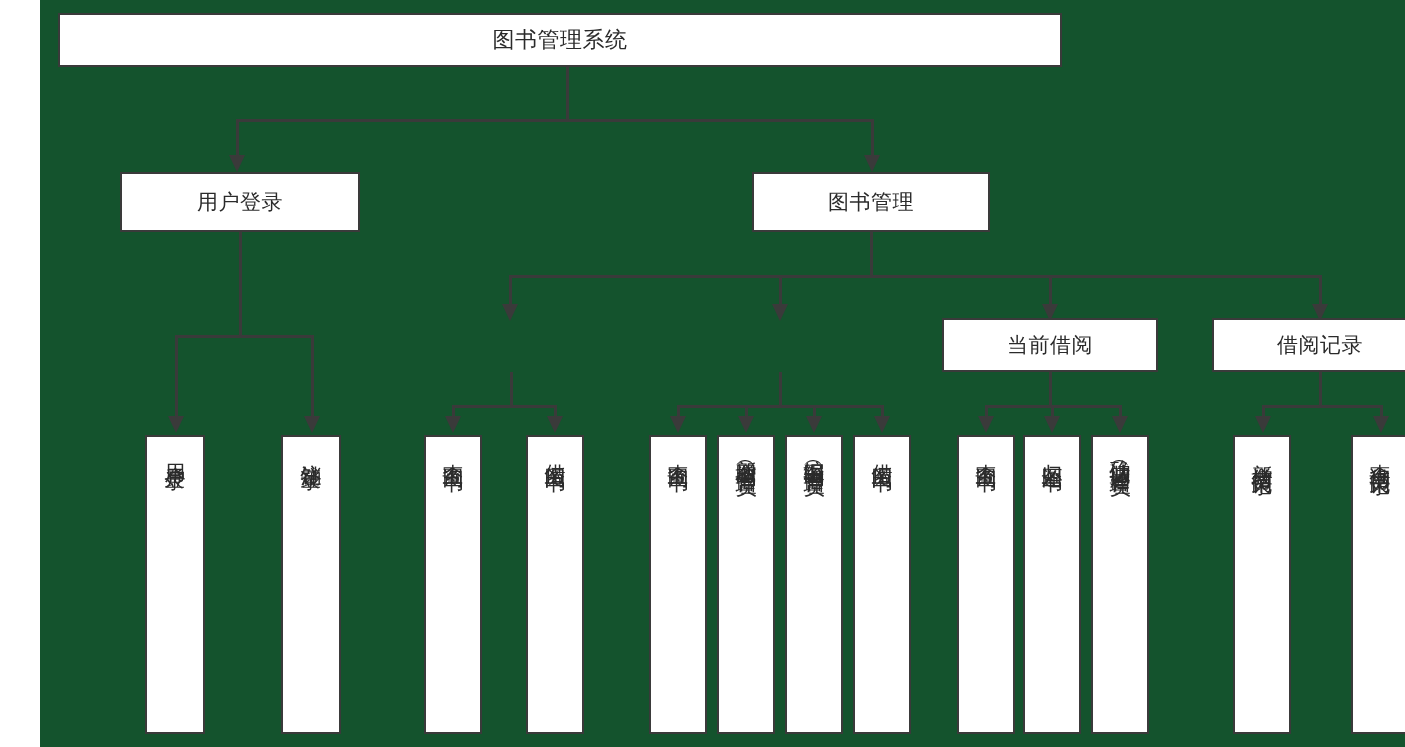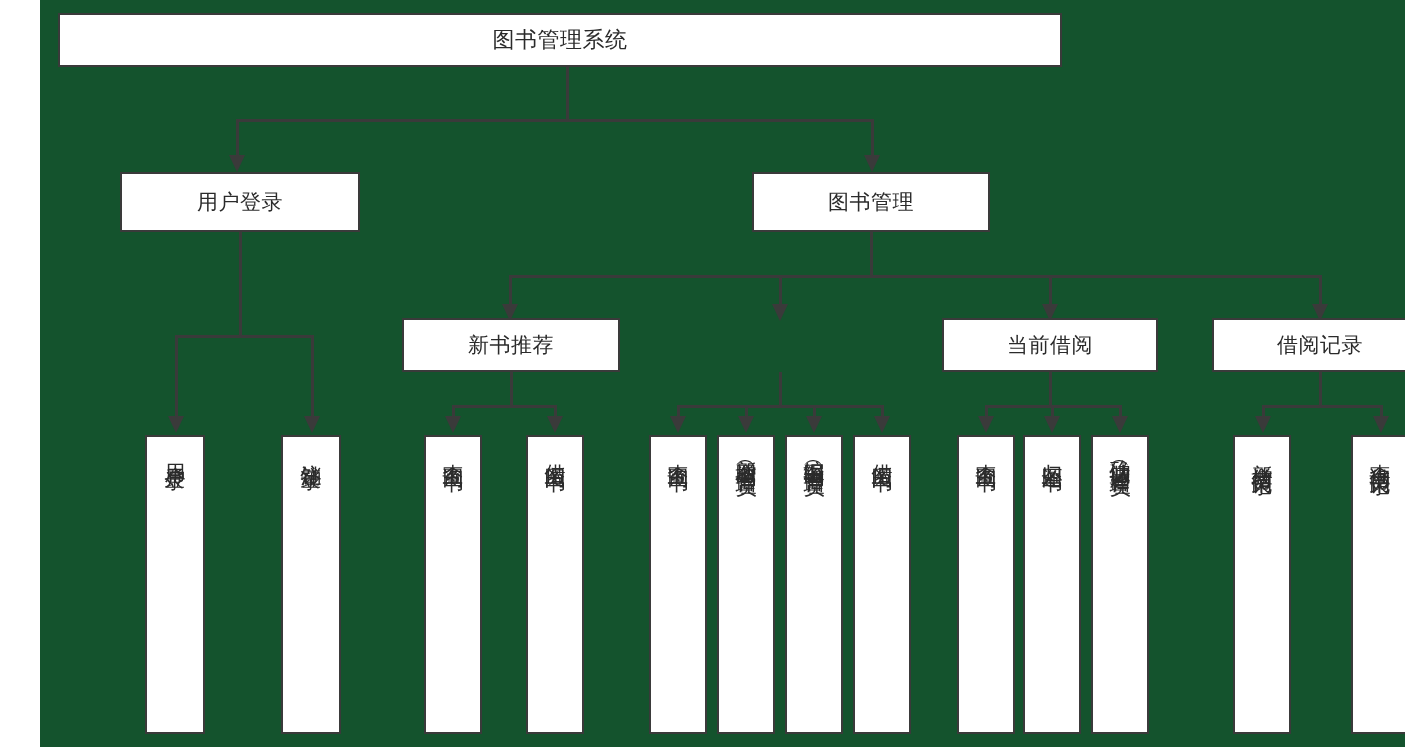--- a/index.html
+++ b/index.html
@@ -128,23 +128,20 @@
   <div class="hline" style="left:469px; top:275px; width:812px;"></div>
   <div class="vline" style="left:469px; top:275px; height:32px;"></div>
   <div class="arrow" style="left:462px; top:304px;"></div>
   <div class="vline" style="left:739px; top:275px; height:32px;"></div>
   <div class="arrow" style="left:732px; top:304px;"></div>
   <div class="vline" style="left:1009px; top:275px; height:32px;"></div>
   <div class="arrow" style="left:1002px; top:304px;"></div>
   <div class="vline" style="left:1279px; top:275px; height:32px;"></div>
   <div class="arrow" style="left:1272px; top:304px;"></div>
 
-  <div class="node horiz" style="left:362px; top:318px; width:218px; height:54px;">
-    <span class="node-label">新书推荐</span>
-  </div>
   <div class="node horiz" style="left:1172px; top:318px; width:216px; height:54px;">
     <span class="node-label">借阅记录</span>
   </div>
   <div class="node horiz" style="left:902px; top:318px; width:216px; height:54px;">
     <span class="node-label">当前借阅</span>
   </div>
 
   <div class="vline" style="left:470px; top:372px; height:35px;"></div>
   <div class="hline" style="left:412px; top:405px; width:102px;"></div>
   <div class="vline" style="left:412px; top:405px; height:13px;"></div>

